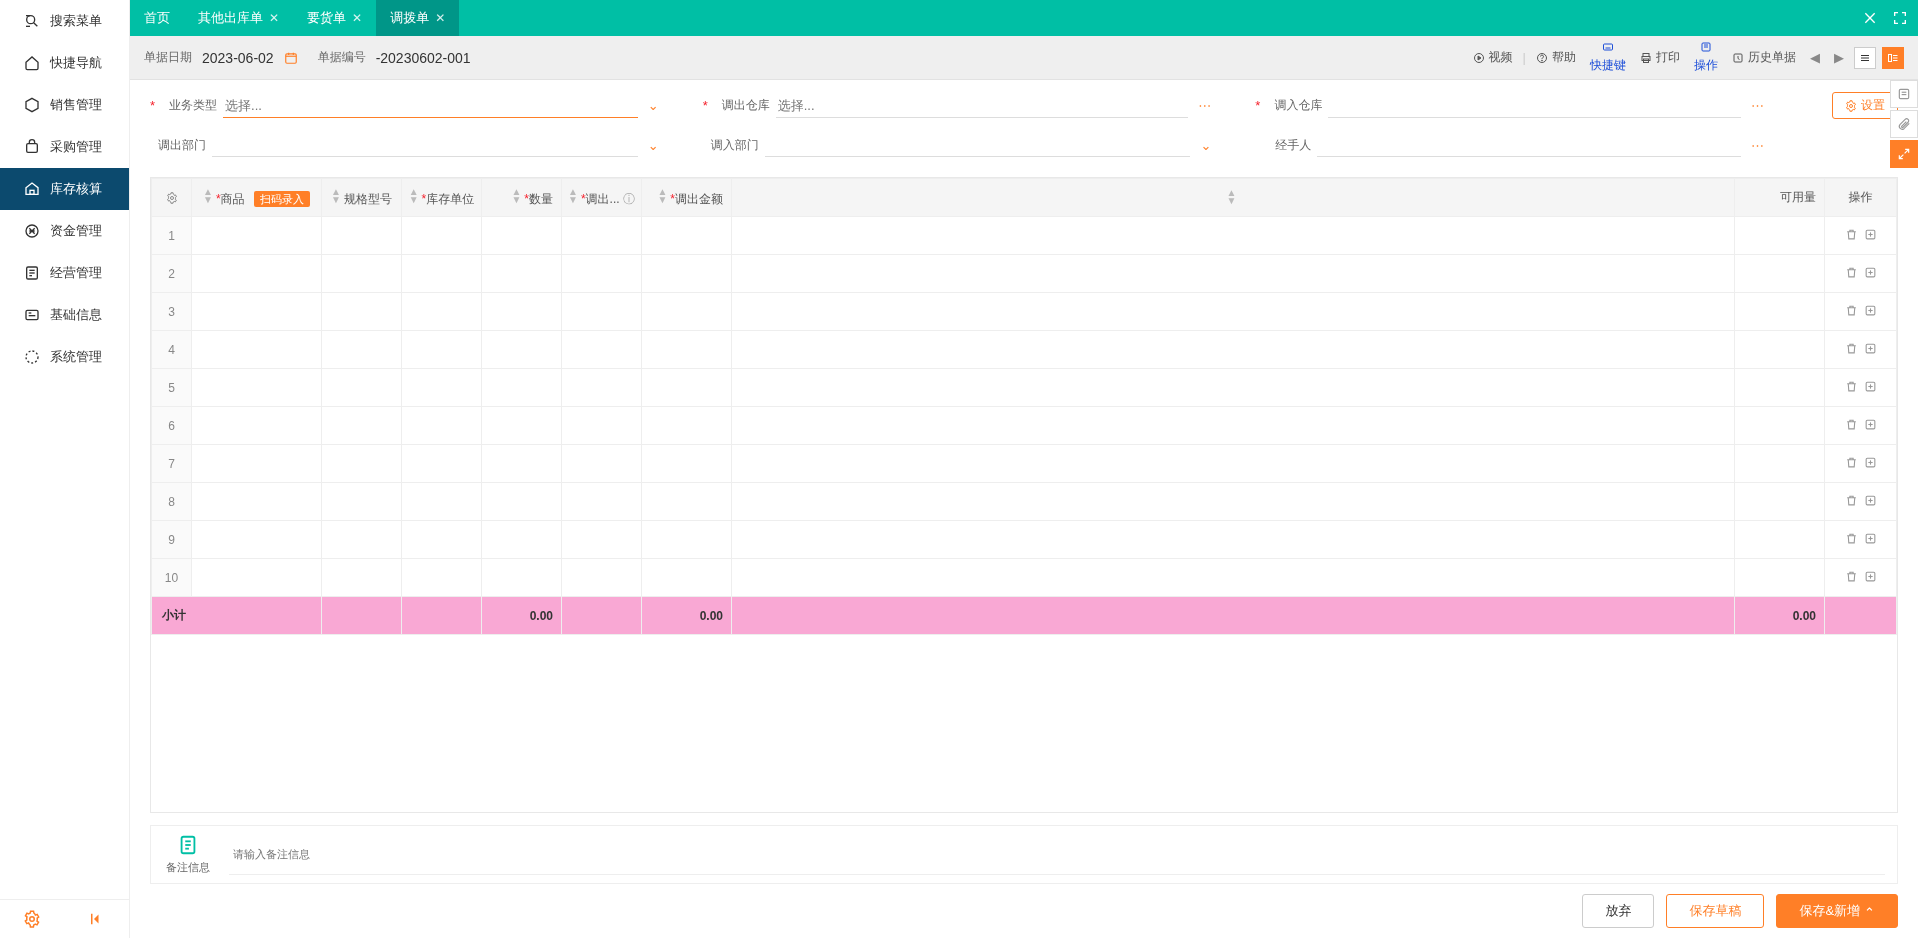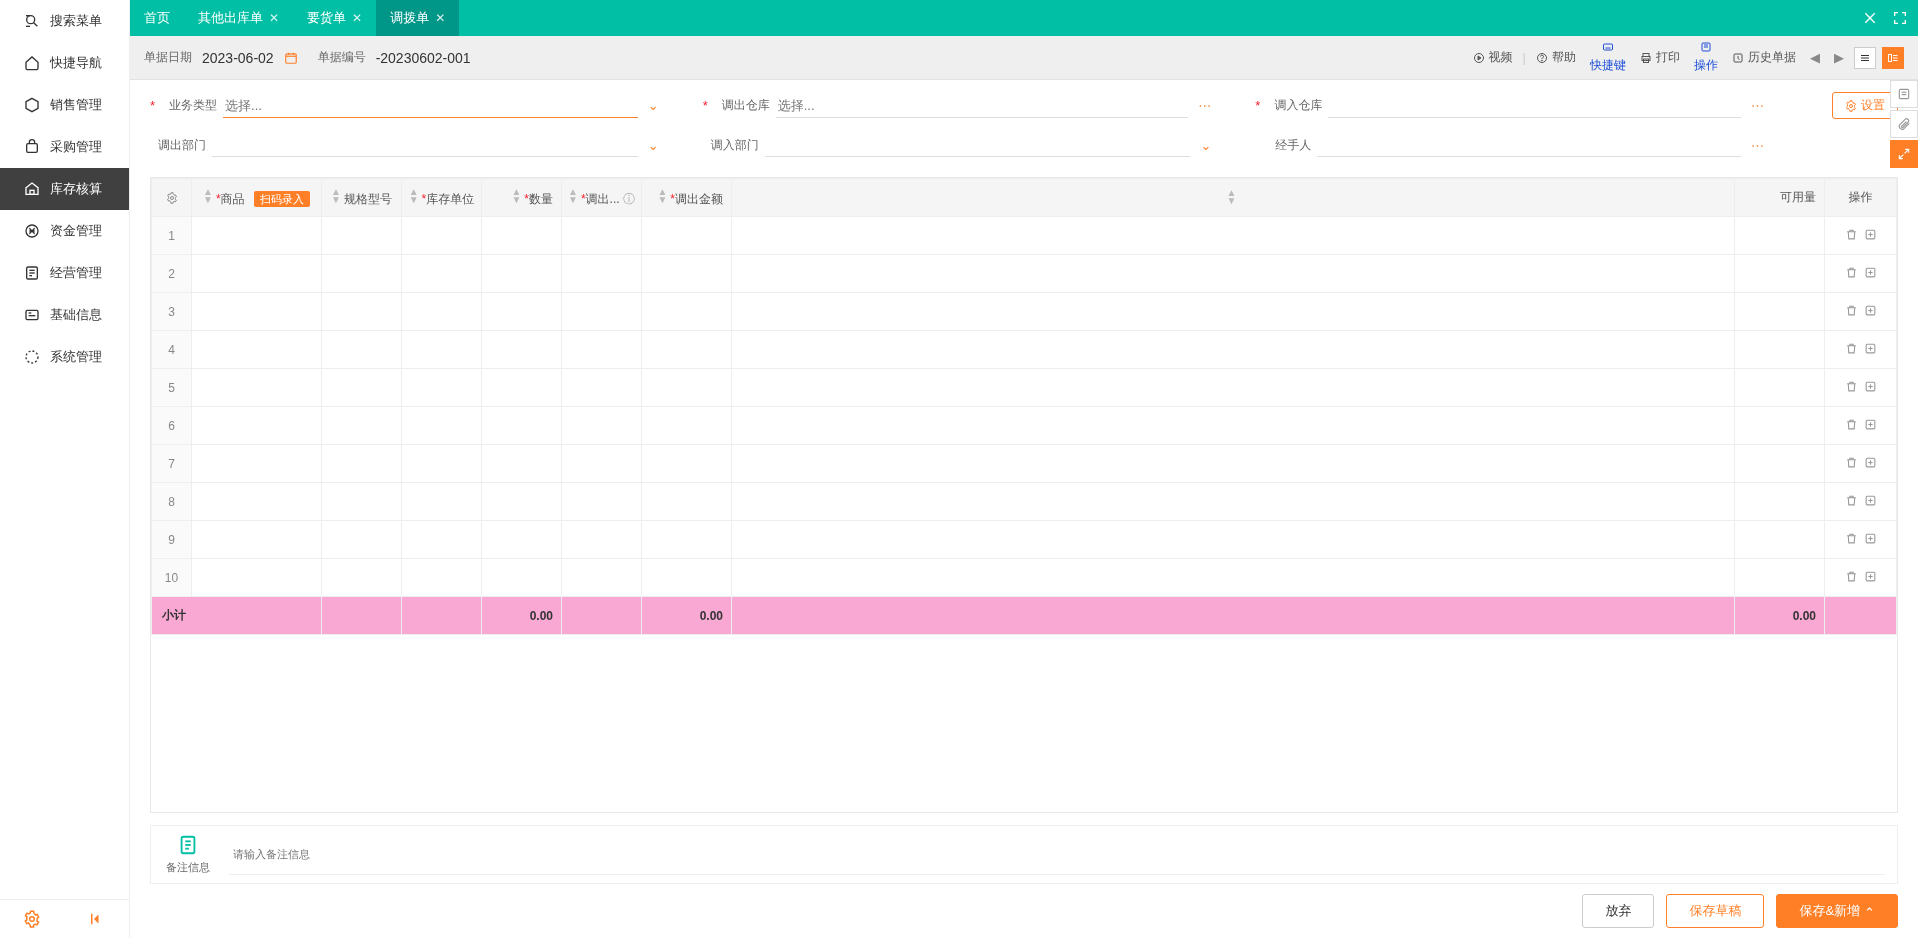--- a/index.html
+++ b/index.html
@@ -23,21 +23,21 @@
 .sidebar-top { flex: 1; overflow-y: auto; }
 .sidebar-item {
   display: flex;
   align-items: center;
   padding: 12px 24px;
   cursor: pointer;
   color: #333;
   gap: 10px;
 }
 .sidebar-item.active {
-  background: #404040;
+  background: #0c4a6e;
   color: #fff;
 }
 .sidebar-item .icon { width: 16px; height: 16px; display:inline-flex; align-items:center; justify-content:center; }
 .sidebar-footer {
   display: flex;
   align-items: center;
   justify-content: space-around;
   padding: 10px 0;
   border-top: 1px solid #eee;
 }

